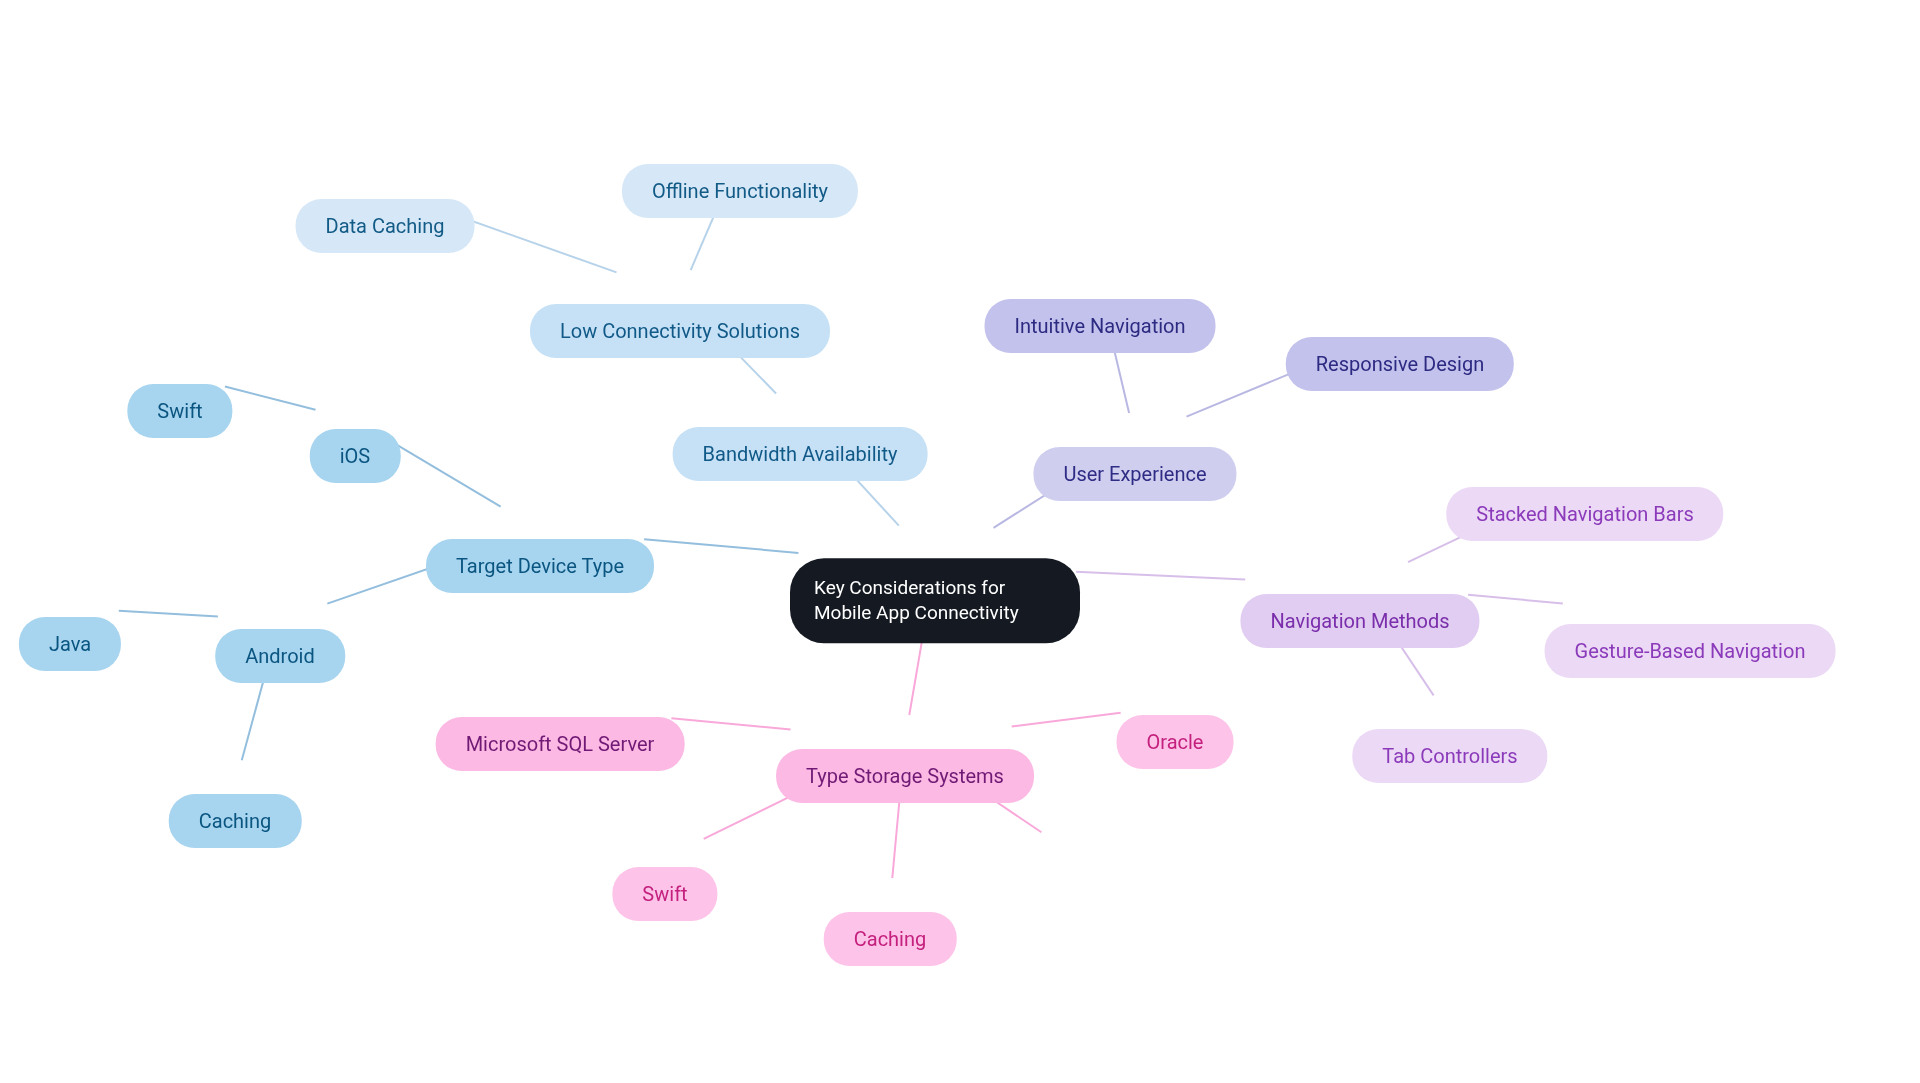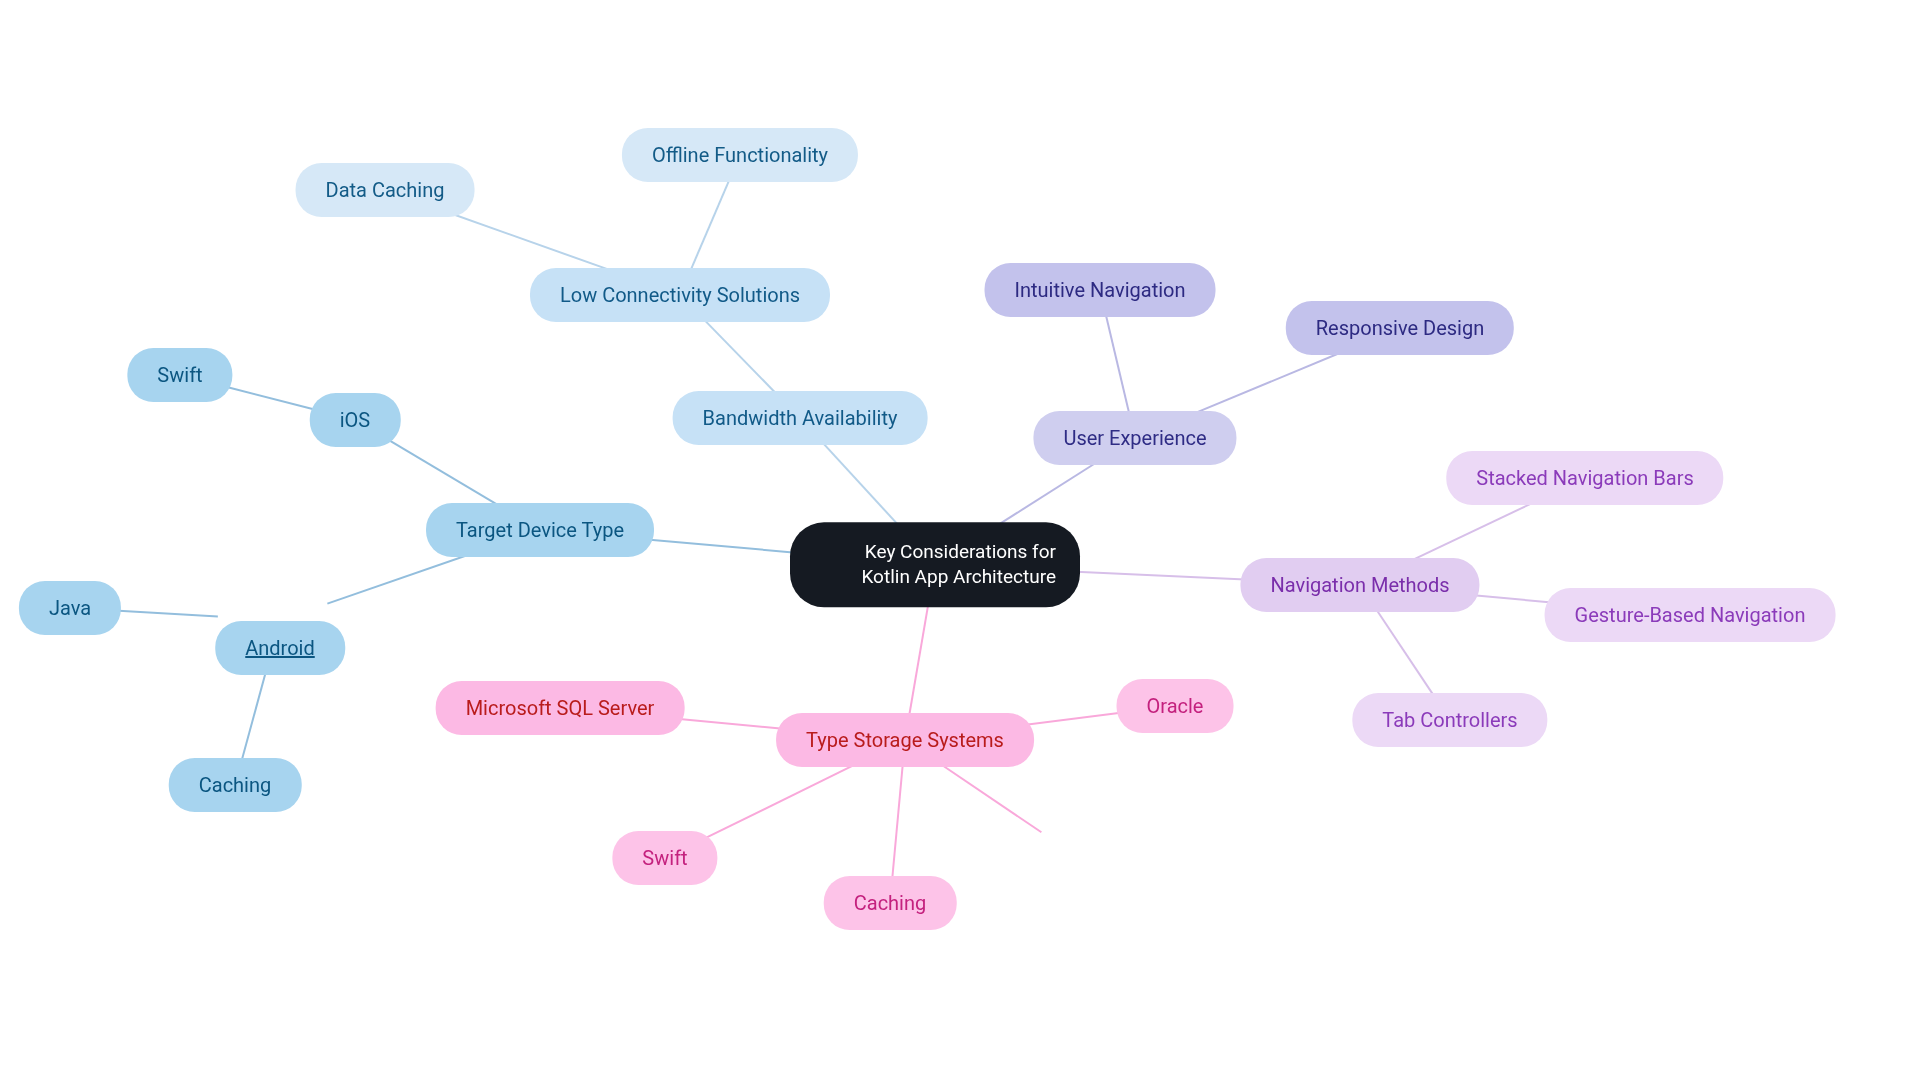--- a/index.html
+++ b/index.html
@@ -26,25 +26,26 @@
     pointer-events: none;
   }
   .node {
     position: absolute;
     border-radius: 26px;
     padding: 14px 30px;
     font-size: 20px;
     display: flex;
     align-items: center;
     justify-content: center;
-    text-align: right;
+    text-align: left;
     transform: translate(-50%, -50%);
     white-space: nowrap;
     box-sizing: border-box;
     line-height: 1.3;
+    margin-top: 36px;
   }
   .node.root {
     background: #151a22;
     color: #ffffff;
     white-space: normal;
     width: 290px;
     padding: 18px 24px;
     font-size: 19px;
     border-radius: 34px;
   }
@@ -71,21 +72,21 @@
   .node.purple1 {
     background: #e1cdf1;
     color: #7a2eab;
   }
   .node.purple2 {
     background: #ecd9f6;
     color: #8b3bba;
   }
   .node.pink1 {
     background: #fcb9e4;
-    color: #b91c1c;
+    color: #701a75;
   }
   .node.pink2 {
     background: #fdc3e8;
     color: #c4217e;
   }
 </style>
 </head>
 <body>
 
 <div class="canvas">
@@ -108,26 +109,26 @@
       <line x1="1468.0988781992567" y1="594.827170745387" x2="1562.8227563740693" y2="603.4384323976427" stroke="#d7bfe9" stroke-width="2"></line>
       <line x1="1376.5016637095832" y1="609.7524955643748" x2="1433.5806182505387" y2="695.3709273758082" stroke="#d7bfe9" stroke-width="2"></line>
       <line x1="928.0332824053198" y1="605.6391859689676" x2="909.2832519747046" y2="715.0143634808894" stroke="#f9a8da" stroke-width="2"></line>
       <line x1="790.5778851915932" y1="729.3869342786405" x2="671.4159708400427" y2="718.3342349764678" stroke="#f9a8da" stroke-width="2"></line>
       <line x1="857.8277049766696" y1="763.1930450531374" x2="703.7022044640235" y2="838.9714161385218" stroke="#f9a8da" stroke-width="2"></line>
       <line x1="902.6997676309539" y1="764.9958584103005" x2="892.2994422285257" y2="878.0127277833551" stroke="#f9a8da" stroke-width="2"></line>
       <line x1="940.4709225634656" y1="763.9950358517561" x2="1041.3916979863945" y2="832.2649721672668" stroke="#f9a8da" stroke-width="2"></line>
       <line x1="1011.6084522468936" y1="726.5752319392801" x2="1120.6717275053936" y2="712.8413380178393" stroke="#f9a8da" stroke-width="2"></line>
     </svg>
 
-  <div id="root-node" class="node root" style="left:935px; top:565px;">Key Considerations for Kotlin App Architecture</div>
+  <div id="root-node" class="node root" style="left:935px; top:565px;">Key Considerations for Mobile App Connectivity</div>
 
   <div id="target-device" class="node blue1" style="left:540px; top:530px;">Target Device Type</div>
   <div id="ios" class="node blue1" style="left:355px; top:420px;">iOS</div>
   <div id="swift" class="node blue1" style="left:180px; top:375px;">Swift</div>
-  <div id="android" class="node blue1" style="left:280px; top:648px;text-decoration:underline;">Android</div>
+  <div id="android" class="node blue1" style="left:280px; top:620px;">Android</div>
   <div id="java" class="node blue1" style="left:70px; top:608px;">Java</div>
   <div id="kotlin" class="node blue1" style="left:235px; top:785px;">Caching</div>
 
   <div id="bandwidth" class="node blue2" style="left:800px; top:418px;">Bandwidth Availability</div>
   <div id="low-conn" class="node blue2" style="left:680px; top:295px;">Low Connectivity Solutions</div>
   <div id="data-caching" class="node blue3" style="left:385px; top:190px;">Data Caching</div>
   <div id="offline" class="node blue3" style="left:740px; top:155px;">Offline Functionality</div>
 
   <div id="ux" class="node indigo1" style="left:1135px; top:438px;">User Experience</div>
   <div id="intuitive-nav" class="node indigo2" style="left:1100px; top:290px;">Intuitive Navigation</div>

